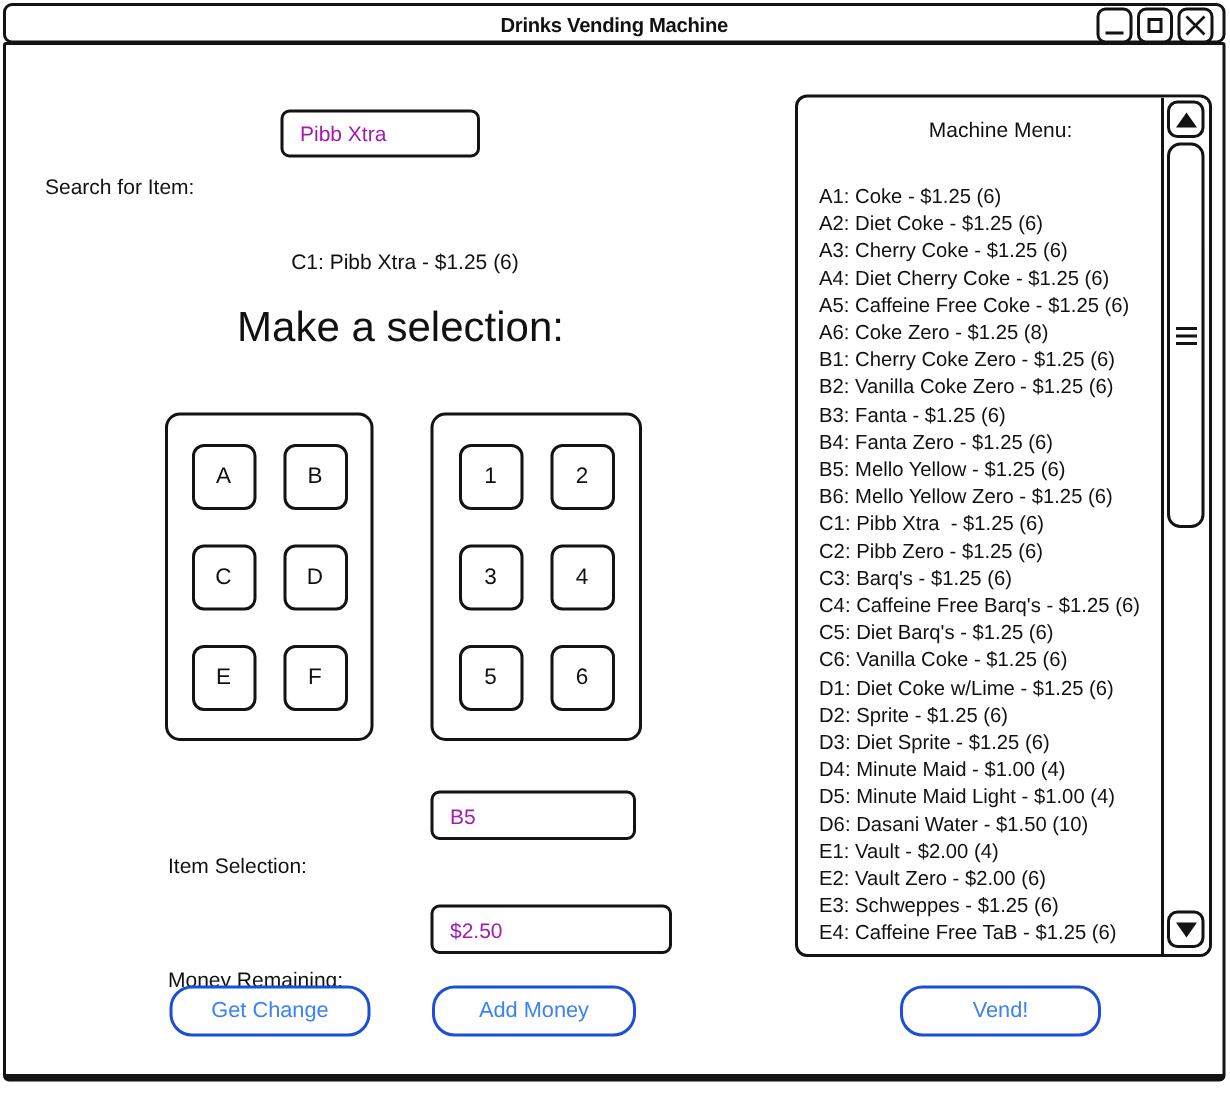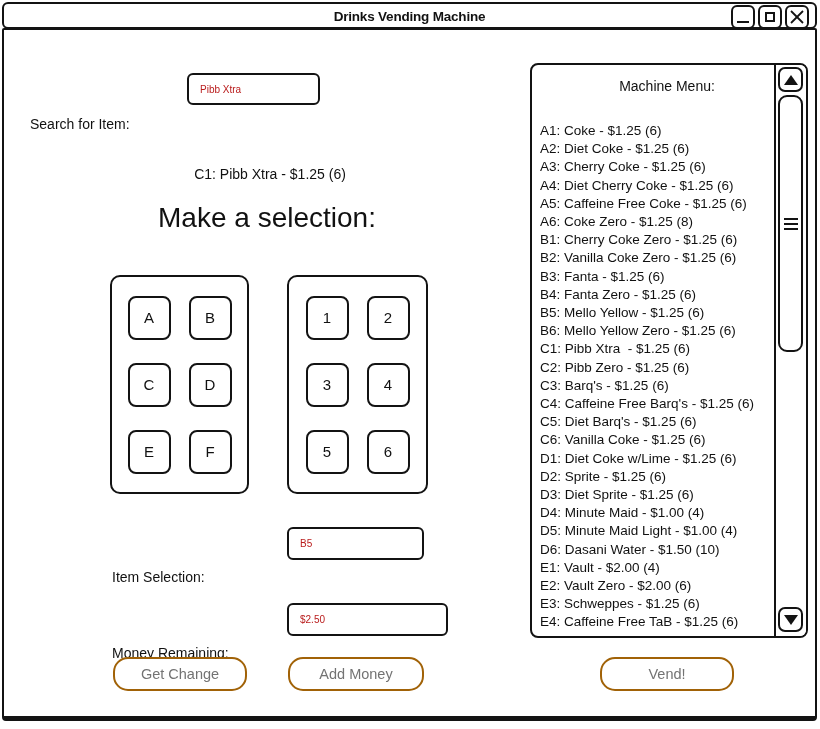--- a/index.html
+++ b/index.html
@@ -20,45 +20,45 @@
   .close-glyph { position:absolute; left:3px; top:3px; }
 
   .mainbox { position:absolute; left:2px; top:28px; width:815px; height:693px;
              border:2px solid #131313; border-bottom:5px solid #131313;
              border-radius:2px 2px 4px 4px; background:#fff; }
 
   .label { position:absolute; font-size:14px; }
 
   .textfield { position:absolute; border:2px solid #131313; border-radius:6px;
                background:#fff; font-family:"Liberation Sans", sans-serif;
-               font-size:10px; padding:0 11px; color:#b91c1c; outline:none; }
+               font-size:14px; padding:0 11px; color:#a21caf; outline:none; }
 
   .center-text { text-align:center; }
 
   .heading { position:absolute; left:117px; top:202px; width:300px; text-align:center;
              font-size:28px; }
 
   .keypad { position:absolute; top:275px; width:139px; height:219px;
             border:2px solid #131313; border-radius:10px; background:#fff;
             display:grid; grid-template-columns:43px 43px; grid-auto-rows:44px;
             column-gap:18px; row-gap:23px; justify-content:center; align-content:center; }
   .key { border:2px solid #131313; border-radius:8px; background:#fff; font-size:15px;
          font-family:"Liberation Sans", sans-serif; color:#111; cursor:pointer; }
 
-  .pushbtn { position:absolute; height:34px; border:2px solid #a16207; border-radius:15px;
+  .pushbtn { position:absolute; height:34px; border:2px solid #1d4ed8; border-radius:15px;
              background:#fff; font-family:"Liberation Sans", sans-serif; font-size:14.5px;
-             color:#737373; cursor:pointer; }
+             color:#3b82f6; cursor:pointer; }
 
   
   .listbox { position:absolute; left:530px; top:63px; width:278px; height:575px;
              border:2px solid #131313; border-radius:8px; background:#fff; overflow:hidden; }
   .menu-title { position:absolute; left:14px; top:13px; width:242px; text-align:center;
                 font-size:14px; }
   .menu-items { position:absolute; left:0; top:57px; right:34px; }
-  .menu-item { font-size:13.5px; line-height:18.2px; padding-left:8px; white-space:pre; }
+  .menu-item { font-size:13.5px; line-height:18.2px; padding-left:14px; white-space:pre; }
 
   .scrollbar { position:absolute; top:0; bottom:0; right:0; width:32px;
                border-left:2px solid #131313; background:#fff; }
   .scroll-btn { position:absolute; left:2px; width:25px; height:25px;
                 border:2px solid #131313; border-radius:7px; background:#fff;
                 display:flex; align-items:center; justify-content:center; cursor:pointer; }
   .tri-up { width:0; height:0; border-left:7px solid transparent; border-right:7px solid transparent;
             border-bottom:10px solid #131313; }
   .tri-down { width:0; height:0; border-left:7px solid transparent; border-right:7px solid transparent;
               border-top:10px solid #131313; }

